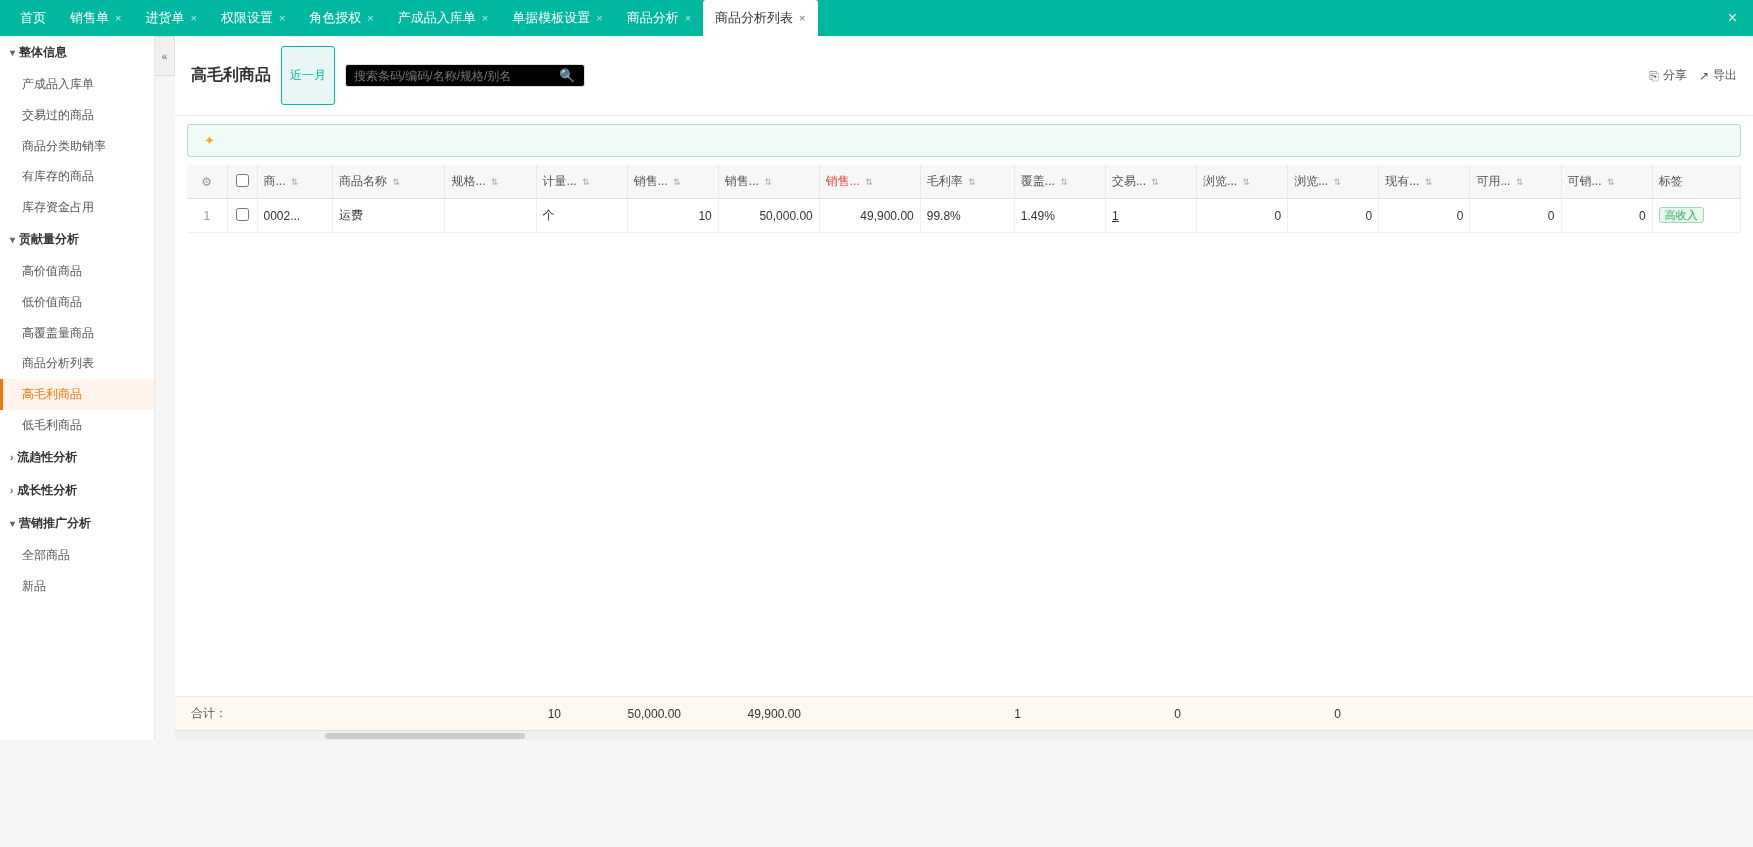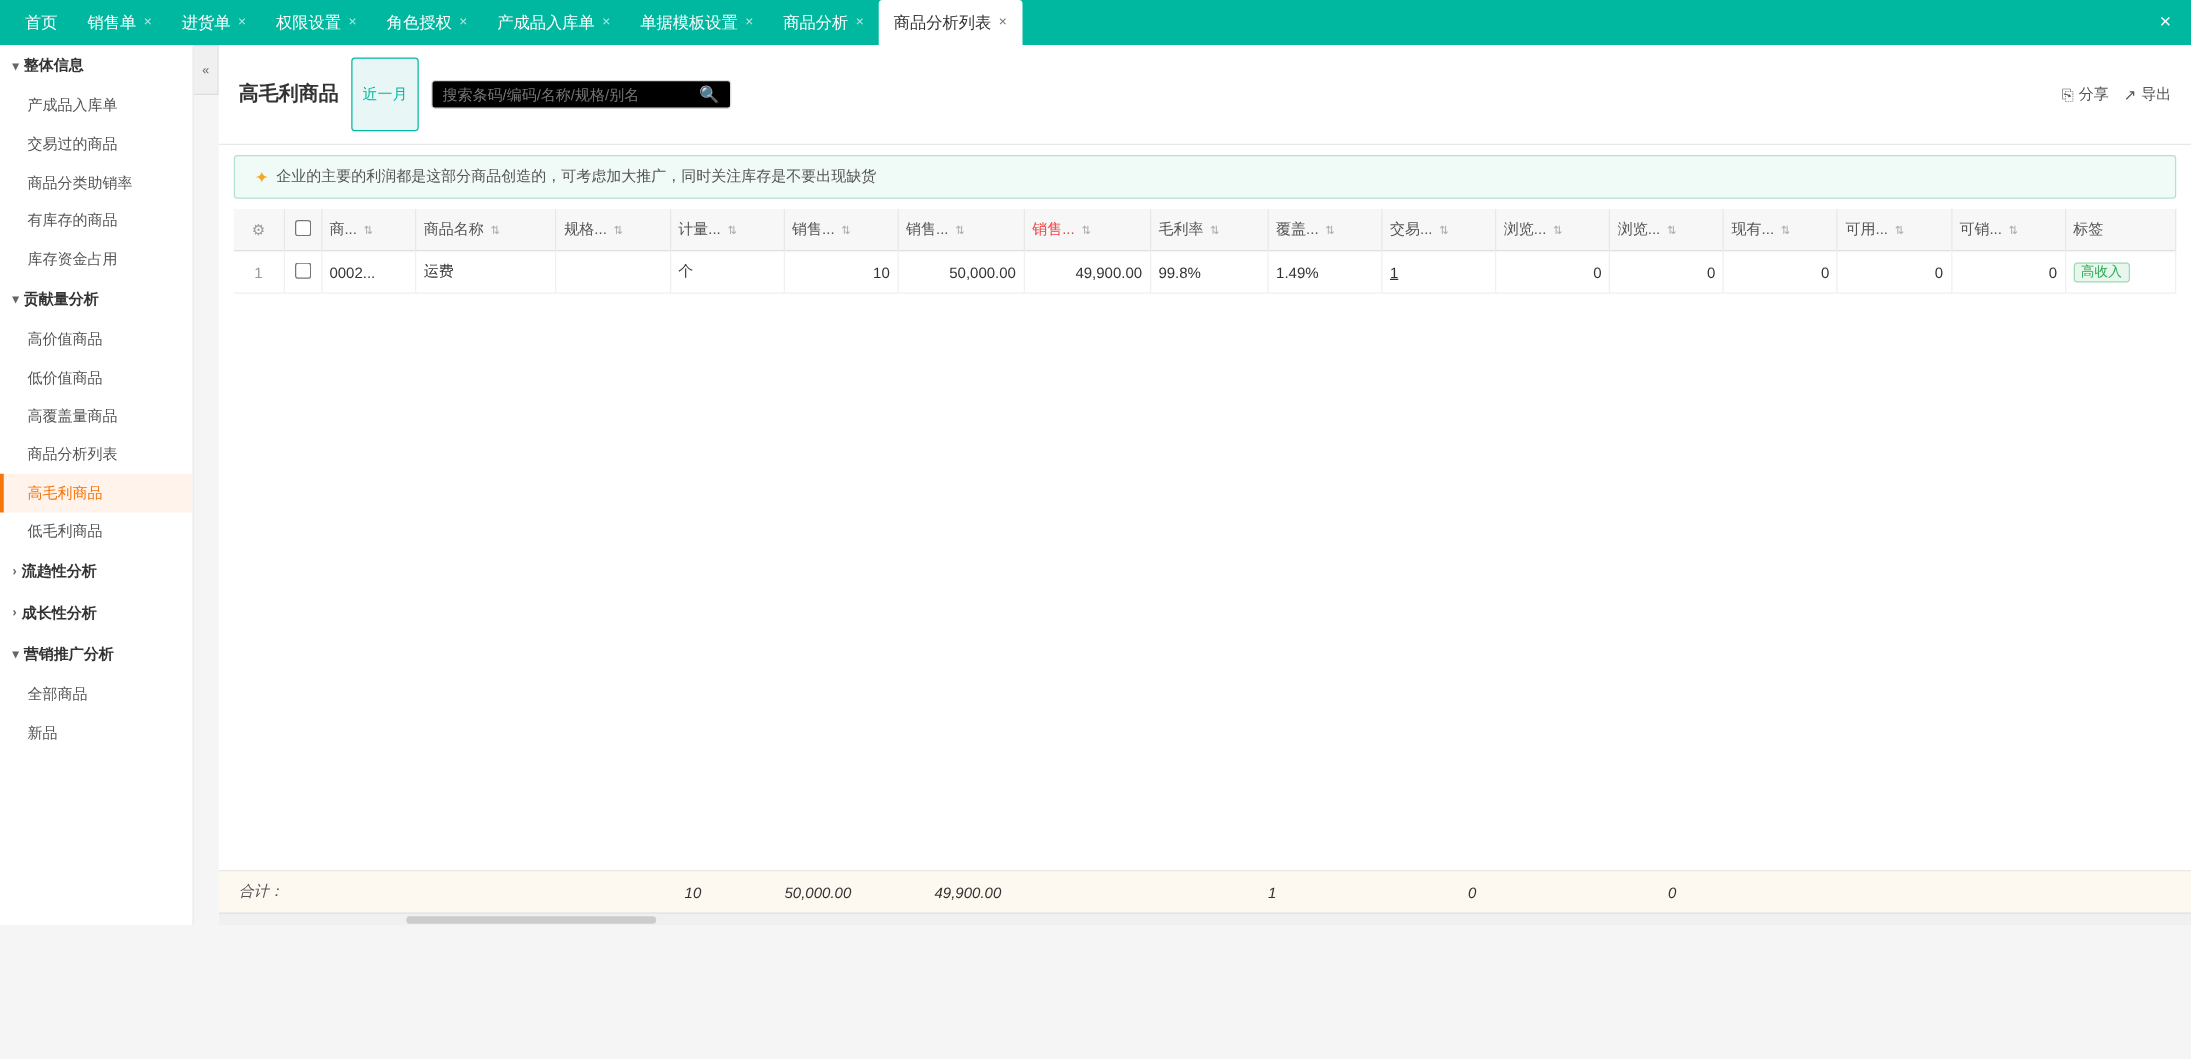--- a/index.html
+++ b/index.html
@@ -235,21 +235,20 @@
     .footer-bar {
       border-top: 1px solid #e8e8e8;
       background: #fef9f0;
       padding: 8px 16px;
       display: flex;
       align-items: center;
       font-size: 12px;
       color: #333;
       gap: 4px;
       flex-shrink: 0;
-      font-style: italic;
     }
     .footer-label { color: #555; }
 
     
     .bottom-scrollbar {
       height: 10px;
       background: #f0f0f0;
       border-top: 1px solid #e0e0e0;
       display: flex;
       align-items: center;
@@ -397,21 +396,20 @@
           </div>
           <div class="action-btn">
             <span>↗</span>
             <span>导出</span>
           </div>
         </div>
       </div>
 
       <div class="notice-bar">
         <span class="notice-icon">✦</span>
-        <span>企业的主要的利润都是这部分商品创造的，可考虑加大推广，同时关注库存是不要出现缺货</span>
       </div>
 
       <div class="table-container">
         <table>
           <thead>
             <tr>
               <th class="col-index">⚙</th>
               <th class="col-check"><input type="checkbox" style=""></th>
               <th>
                 <span>商...</span>

